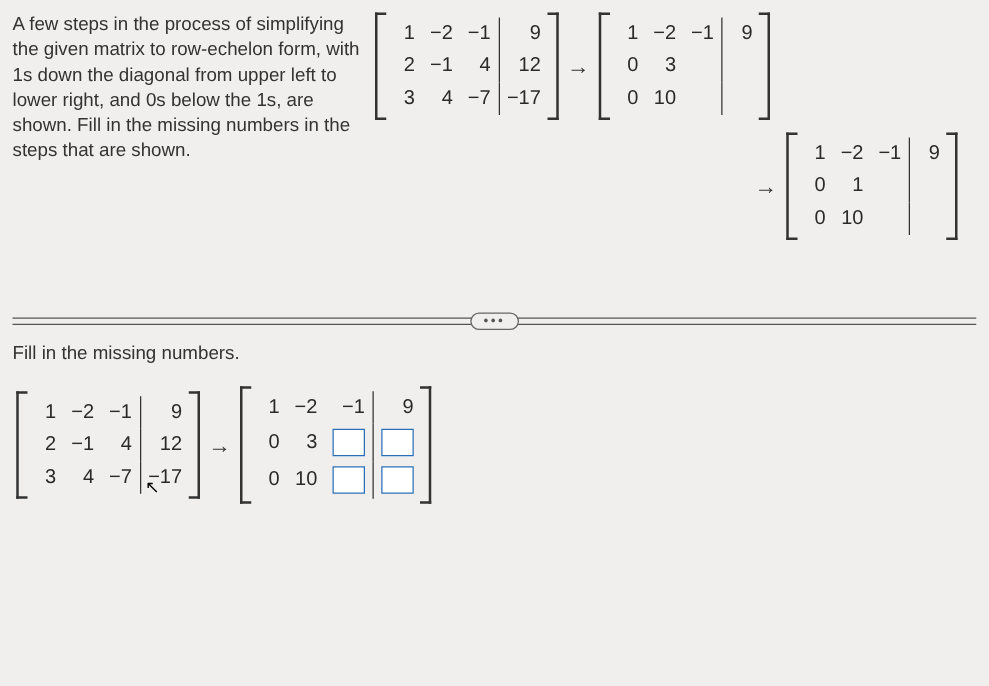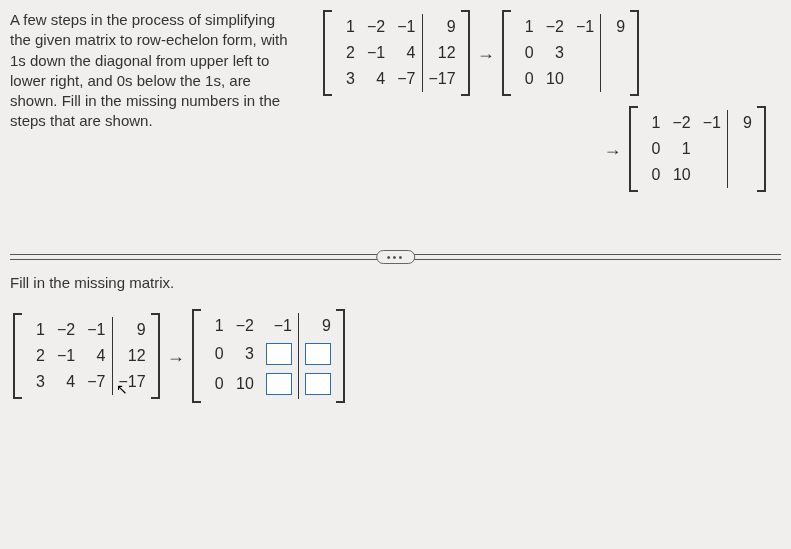--- a/index.html
+++ b/index.html
@@ -10,21 +10,21 @@
     background: #f0efed;
     color: #333;
     width: 791px;
     height: 549px;
     box-sizing: border-box;
     position: relative;
   }
   .top-section {
     display: flex;
     align-items: flex-start;
-    gap: 25px;
+    gap: 2px;
   }
   .prompt-text {
     width: 285px;
     line-height: 1.35;
     padding-top: 2px;
   }
   .matrices-area {
     flex: 1;
     position: relative;
   }
@@ -218,21 +218,21 @@
     </div>
   </div>
 </div>
 
 <div class="divider-wrap">
   <hr class="hr">
   <hr class="hr">
   <div class="dots-pill">•••</div>
 </div>
 
-<div class="section2-label">Fill in the missing matrix.</div>
+<div class="section2-label">Fill in the missing numbers.</div>
 
 <div class="answer-row" style="position:relative;">
 
   <div class="matrix">
     <table class="mtable">
       <tbody>
           <tr>
         <td>1</td>
         <td>−2</td>
         <td>−1</td>

